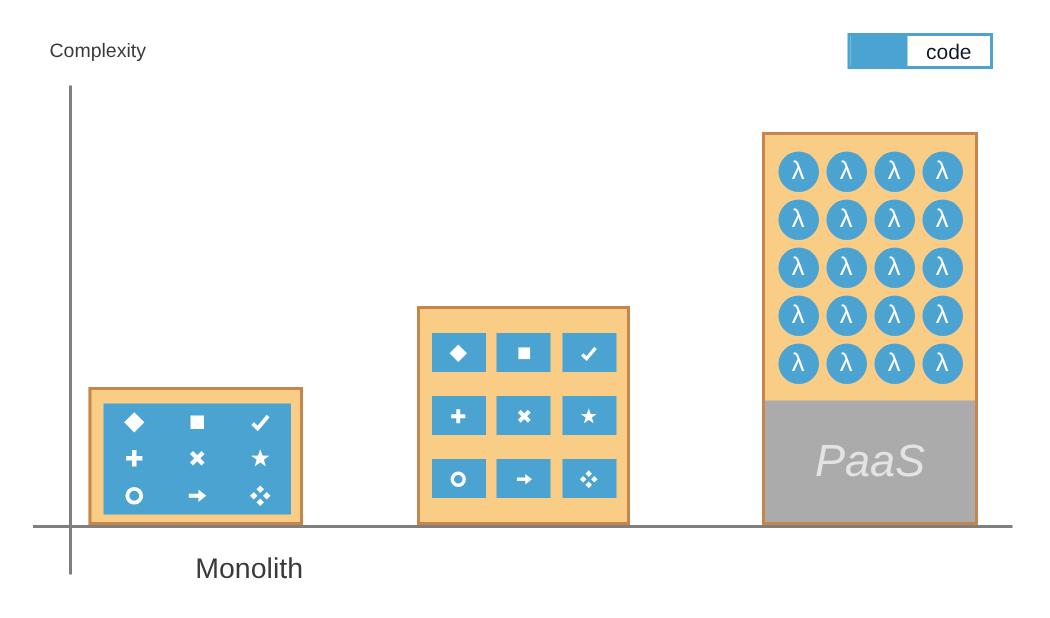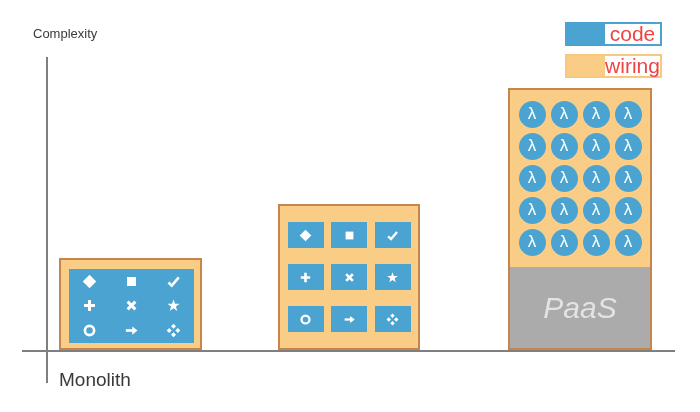--- a/index.html
+++ b/index.html
@@ -42,56 +42,52 @@
   .lambda-circle {
     width:27px; height:27px; border-radius:50%; background:#4ba3d2;
     color:#ffffff; font-size:17px; line-height:26px; text-align:center;
   }
   #paas {
     height:81px; background:#ababab; display:flex; align-items:center; justify-content:center;
     font-size:30px; color:#e3e3e3;font-style:italic;
   }
 
   
-  .bar-label { position:absolute; top:369px; font-size:19px; color:#3a3a3a; text-align:left; }
+  .bar-label { position:absolute; top:369px; font-size:19px; color:#3a3a3a; text-align:right; }
   #label-monolith { left:59px; width:143px; }
   #label-microservices { left:278px; width:142px; }
   #label-serverless { left:508px; width:144px; }
 
   
   .legend { position:absolute; left:565px; top:22px; display:flex; flex-direction:column; gap:8px; }
   .legend-item { width:97px; height:24px; box-sizing:border-box; border:2px solid; display:flex; background:#ffffff; }
   .legend-item.code { border-color:#4ba3d2; }
   .legend-item.wiring { border-color:#f8c87d; }
   .legend-swatch { width:38px; height:100%; }
   .legend-item.code .legend-swatch { background:#4ba3d2; }
   .legend-item.wiring .legend-swatch { background:#facd87; }
-  .legend-label { flex:1; display:flex; align-items:center; justify-content:center; font-size:21px; color:#ef4444;text-align:center; }
+  .legend-label { flex:1; display:flex; align-items:center; justify-content:center; font-size:14px; color:#0f172a;text-align:center; }
 
   .icon { display:flex; align-items:center; justify-content:center; }
   .icon svg { display:block; }
 </style>
 </head>
 <body>
 
 <div class="canvas">
 
   <div class="y-axis-label">Complexity</div>
   <div class="y-axis"></div>
   <div class="x-axis"></div>
 
   <div class="legend">
     <div class="legend-item code">
       <div class="legend-swatch"></div>
       <div class="legend-label">code</div>
     </div>
-    <div class="legend-item wiring">
-      <div class="legend-swatch"></div>
-      <div class="legend-label">wiring</div>
-    </div>
   </div>
 
   <div class="bar" id="bar-monolith" style="height: 92px;">
     <div id="mono-block">
         <span class="icon">
           <svg width="15" height="15" viewBox="0 0 16 16" fill="#fff">
             <polygon points="8,0.8 15.2,8 8,15.2 0.8,8"></polygon>
           </svg>
         </span>
         <span class="icon">

